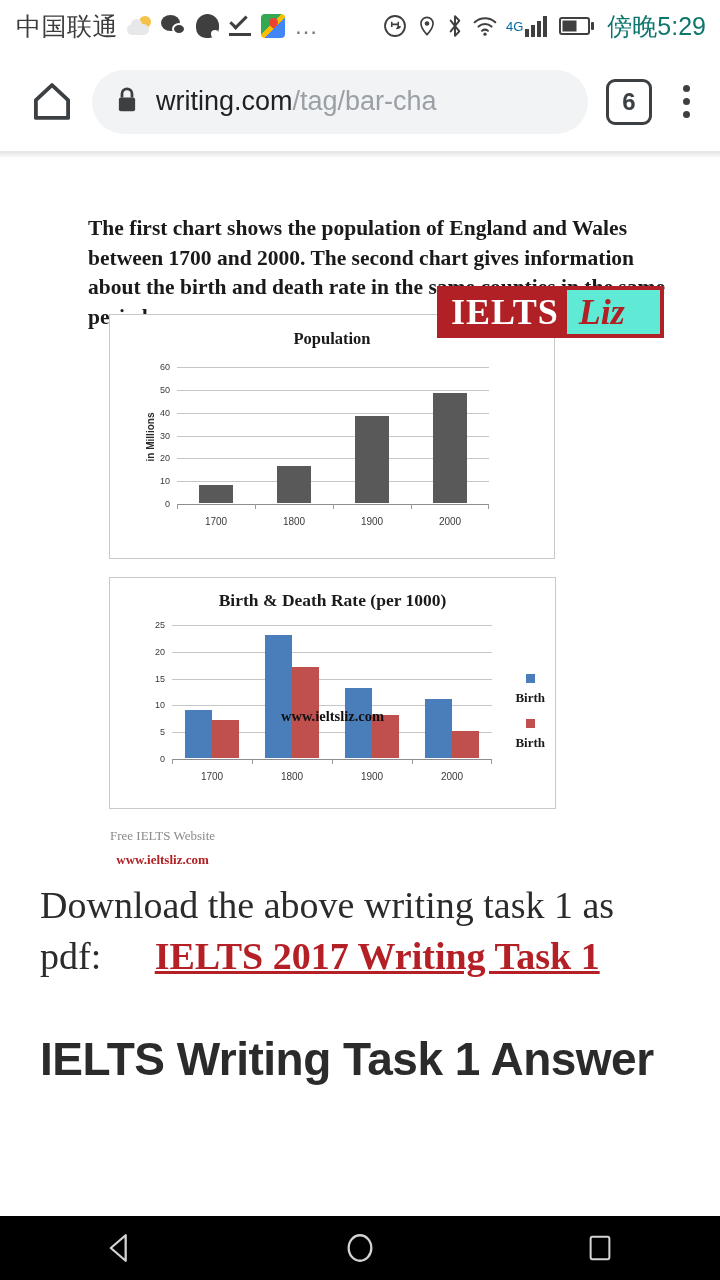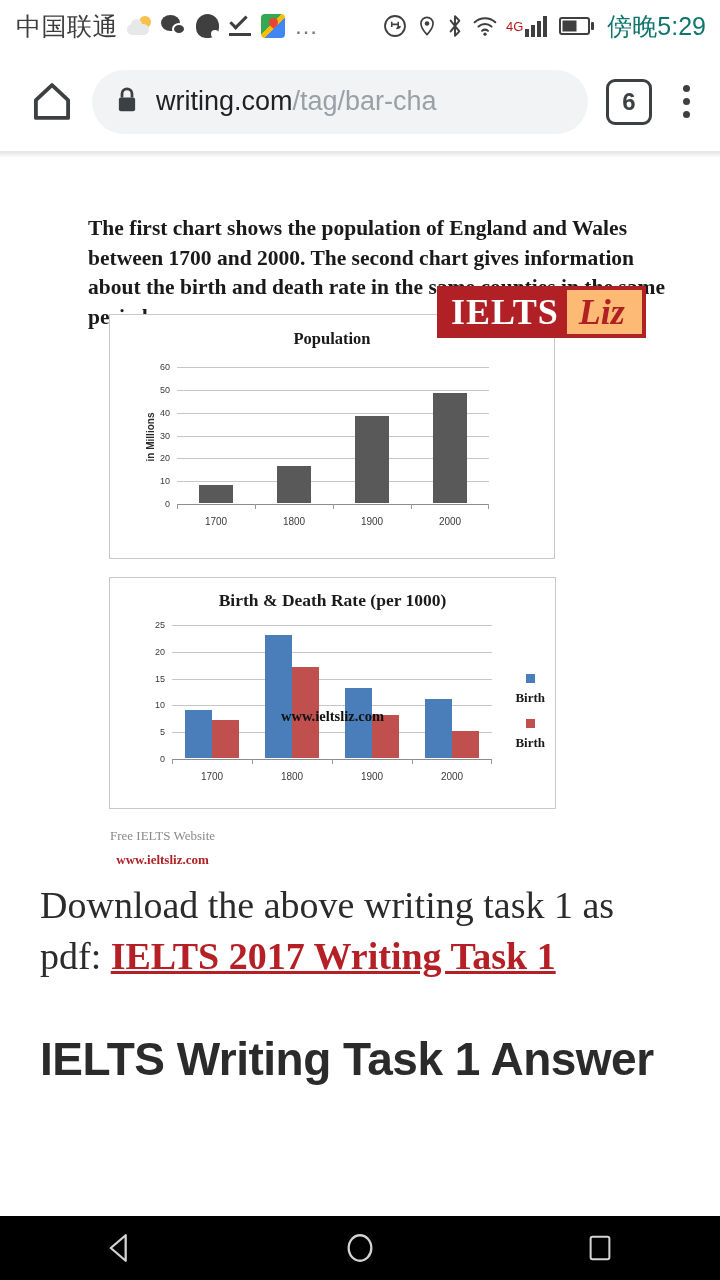--- a/index.html
+++ b/index.html
@@ -69,22 +69,22 @@
   .content { position:relative; width:100%; height:1012px; background:#fff; overflow:hidden; }
   .shadowtop { height:6px; width:100%;
      background:linear-gradient(to bottom, rgba(0,0,0,.10), rgba(0,0,0,0)); }
 
   .doc-image { position:absolute; left:88px; top:62px; width:592px; }
 
   .intro { font-family:"Liberation Serif", serif; font-weight:bold;
            font-size:21.5px; line-height:1.38; color:#1a1a1a; width:580px; }
 
   
-  .liz-logo { position:absolute; left:349px; top:72px; width:209px; height:52px;
-              background:#fdba74; border:4px solid #b02024; display:flex; z-index:5;text-align:center; }
+  .liz-logo { position:absolute; left:349px; top:72px; width:227px; height:52px;
+              background:#5eead4; border:4px solid #b02024; display:flex; z-index:5;text-align:center; }
   .liz-logo .ie { background:#b02024; color:#ffffff; font-family:"Liberation Serif", serif;
      font-weight:bold; font-size:36px; letter-spacing:1px; padding:0 8px 0 10px;
      display:flex; align-items:center; line-height:1; }
   .liz-logo .lz { color:#b02024; font-family:"Liberation Serif", serif; font-weight:bold;
      font-size:36px; padding:0 12px; display:flex; align-items:center; line-height:1;
      font-style:italic; }
 
   
   .chartbox { position:absolute; border:1px solid #c9c9c9; background:#fff; }
   #chart1 { left:21px; top:100px; width:446px; height:245px; }
@@ -129,21 +129,21 @@
      display:flex; justify-content:space-between; }
   .footer-left { font-family:"Liberation Serif", serif; font-size:13.5px;
      line-height:1.5; color:#8a8a8a; }
   .footer-right { text-align:center; font-family:"Liberation Serif", serif;
      font-size:13px; line-height:1.85; color:#8a8a8a; padding-right:8px; }
   .footer-right .site { color:#b02024; font-weight:bold; font-size:13px; }
 
   
   .download { position:absolute; left:40px; top:728px; width:640px;
      font-family:"Liberation Serif", serif; font-size:38px; line-height:1.33; color:#2b2b2b; }
-  .download .link { color:#b42025; font-weight:bold; }
+  .download .link { color:#b42025; font-weight:bold;margin-left:44px; }
 
   .answer-h2 { position:absolute; left:40px; top:880px;
      font-family:"Liberation Sans", sans-serif; font-weight:bold;
      font-size:46px; color:#2b2b2b; letter-spacing:-.5px; }
 
   
   .navbar { position:absolute; left:0; bottom:0; width:100%; height:64px; background:#000;
      display:flex; align-items:center; justify-content:space-around; }
   .nav-btn { width:120px; height:64px; display:flex; align-items:center; justify-content:center; }
 </style>
@@ -187,21 +187,21 @@
       <svg class="sb-icon" width="18" height="26" viewBox="0 0 16 24">
         <path d="M4 7 l8 10 -4 4 V3 l4 4 -8 10" fill="none" stroke="#3f3f3f" stroke-width="1.8" stroke-linejoin="round" stroke-linecap="round"></path>
       </svg>
       <svg class="sb-icon" width="26" height="26" viewBox="0 0 24 24">
         <path d="M2.5 8.5 A14 14 0 0 1 21.5 8.5" fill="none" stroke="#3f3f3f" stroke-width="1.9" stroke-linecap="round"></path>
         <path d="M6 12.5 A9 9 0 0 1 18 12.5" fill="none" stroke="#3f3f3f" stroke-width="1.9" stroke-linecap="round"></path>
         <path d="M9.3 16.4 A4.5 4.5 0 0 1 14.7 16.4" fill="none" stroke="#3f3f3f" stroke-width="1.9" stroke-linecap="round"></path>
         <circle cx="12" cy="19.6" r="1.5" fill="#3f3f3f"></circle>
       </svg>
       <span style="display:flex;align-items:flex-end;gap:2px;">
-        <span style="font-size:13px;color:#b91c1c;line-height:1;margin-bottom:4px;">4G</span>
+        <span style="font-size:13px;color:#0369a1;line-height:1;margin-bottom:4px;">4G</span>
         <svg width="26" height="22" viewBox="0 0 26 22">
           <rect x="0" y="14" width="4" height="8" fill="#3f3f3f"></rect>
           <rect x="6" y="10" width="4" height="12" fill="#3f3f3f"></rect>
           <rect x="12" y="6" width="4" height="16" fill="#3f3f3f"></rect>
           <rect x="18" y="1" width="4" height="21" fill="#3f3f3f"></rect>
         </svg>
       </span>
       <svg class="sb-icon" width="36" height="22" viewBox="0 0 36 22">
         <rect x="1" y="3" width="29" height="16" rx="2" fill="none" stroke="#3f3f3f" stroke-width="2"></rect>
         <rect x="3.5" y="5.5" width="14" height="11" fill="#3f3f3f"></rect>

